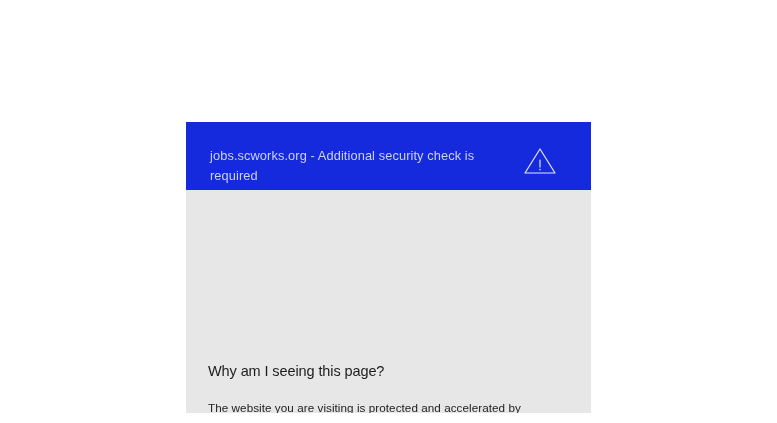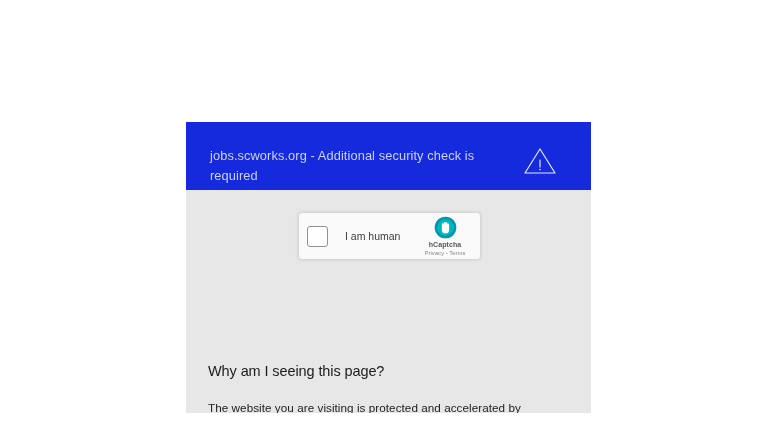--- a/index.html
+++ b/index.html
@@ -166,39 +166,20 @@
         <svg width="34" height="30" viewBox="0 0 34 30" aria-hidden="true">
           <path d="M17 3 L32 27 L2 27 Z" fill="none" stroke="#e3e6f5" stroke-width="1.2" stroke-linejoin="round"></path>
           <line x1="17" y1="14" x2="17" y2="21" stroke="#e3e6f5" stroke-width="1.2" stroke-linecap="round"></line>
           <circle cx="17" cy="23.6" r="0.8" fill="#e3e6f5"></circle>
         </svg>
       </div>
     </div>
 
     <div class="body-area">
 
-      <div class="captcha-wrap">
-        <div class="hcaptcha-box">
-          <div class="hc-checkbox"></div>
-          <div class="hc-label">I am human</div>
-          <div class="hc-brand">
-            <svg class="hc-logo" viewBox="0 0 24 24">
-              <circle cx="12" cy="12" r="11.3" fill="#0099a8"></circle>
-              <circle cx="12" cy="12" r="8.6" fill="#00b6c4"></circle>
-              <path d="M8.2 13.4 L8.2 8.6 a0.95 0.95 0 0 1 1.9 0 L10.1 12
-                       L10.1 7.1 a0.95 0.95 0 0 1 1.9 0 L12 12
-                       L12 7.4 a0.95 0.95 0 0 1 1.9 0 L13.9 12
-                       L13.9 8.9 a0.95 0.95 0 0 1 1.9 0 L15.8 14.4
-                       a3.9 3.9 0 0 1 -3.9 3.9 a3.9 3.9 0 0 1 -3.7 -2.7 Z" fill="#ffffff"></path>
-            </svg>
-            <div class="hc-brandname">hCaptcha</div>
-            <div class="hc-legal">Privacy - Terms</div>
-          </div>
-        </div>
-      </div>
 
       <div class="text-block">
         <h2 class="section-heading">Why am I seeing this page?</h2>
         <p class="section-para">The website you are visiting is protected and accelerated by Imperva. Your computer may have been infected by malware and therefore flagged by the Imperva network. Imperva displays this page for you to verify that an actual human is the source of the traffic to this site, and not malicious software.</p>
 
       </div>
 
     </div>
   </div>
 </div>

